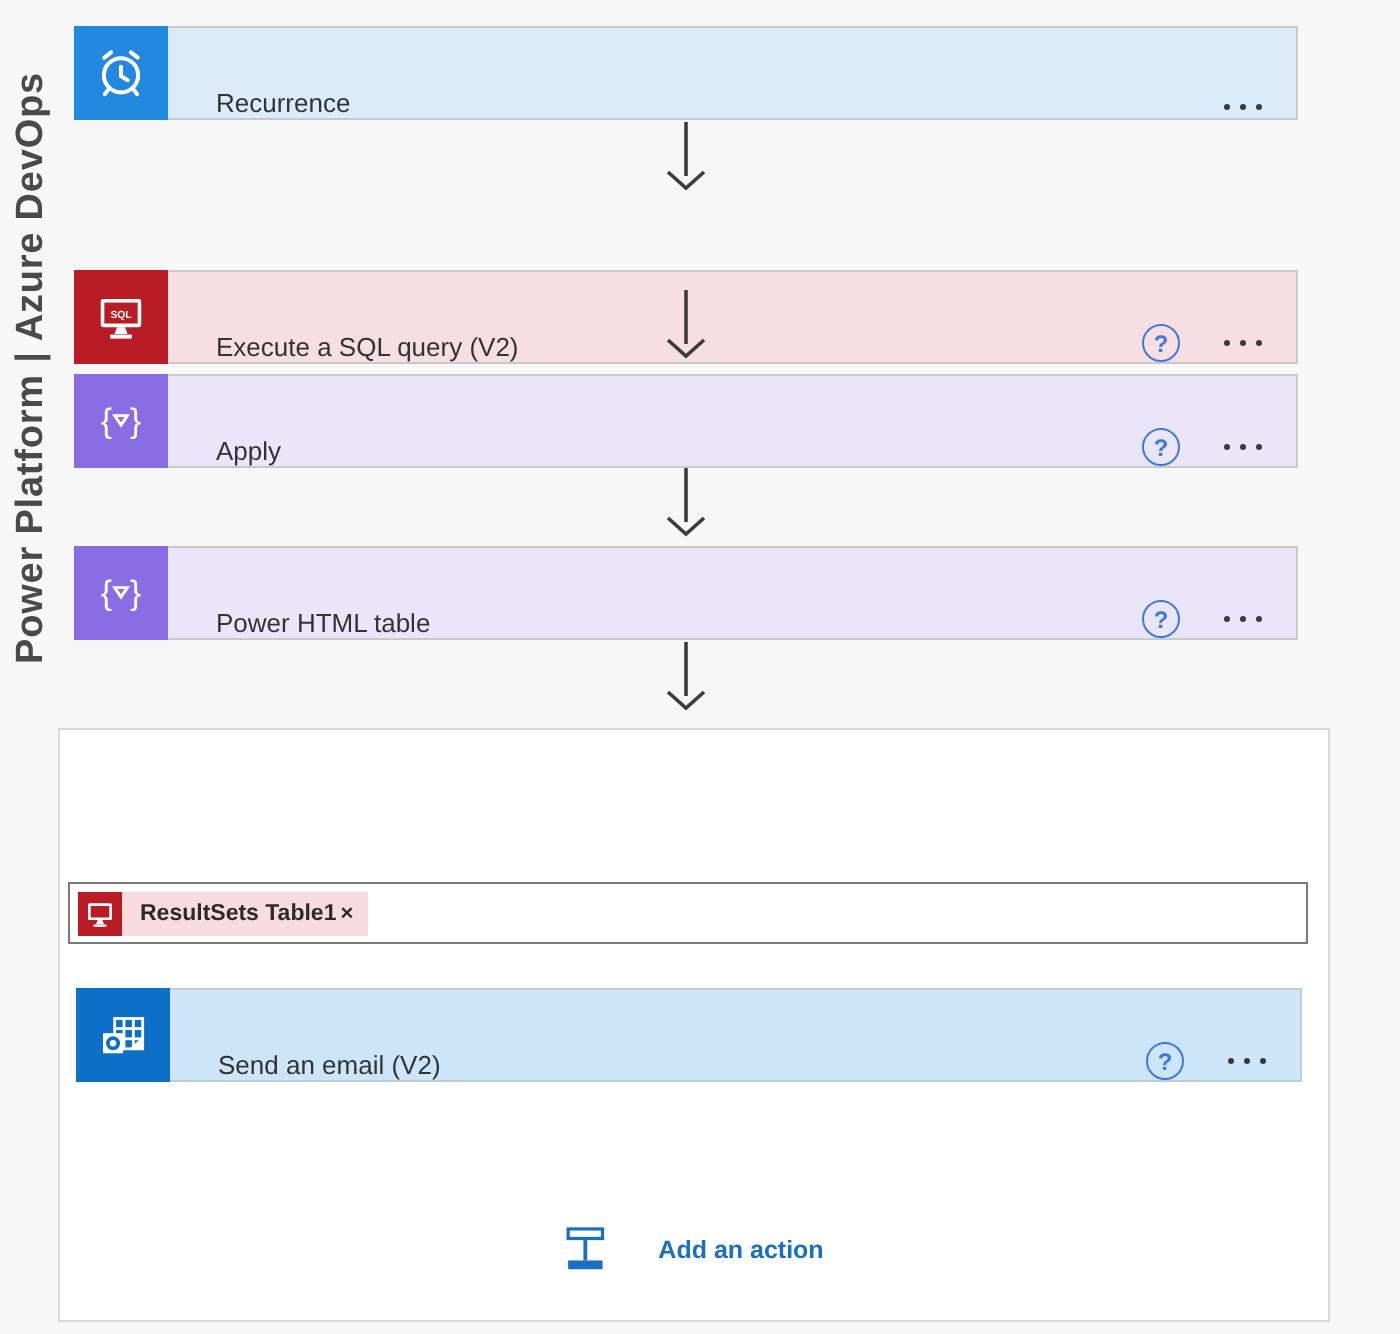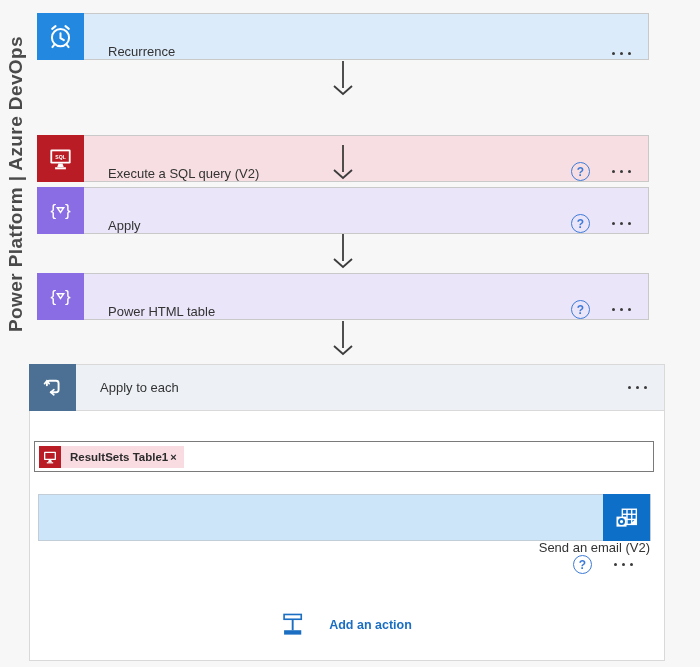--- a/index.html
+++ b/index.html
@@ -60,21 +60,21 @@
   .field-label .req{color:var(--required-red);margin-right:1px;}
   .token-input{position:absolute;left:4px;top:76px;width:620px;height:31px;background:#fff;
          border:1px solid var(--input-border);display:flex;align-items:center;padding:0 4px;cursor:text;}
   .token{display:flex;align-items:center;height:22px;cursor:pointer;}
   .token .t-icon{width:22px;height:22px;background:var(--sql-accent);flex:none;
          display:flex;align-items:center;justify-content:center;}
   .token .t-label{height:22px;background:var(--token-bg);display:flex;align-items:center;
          padding:0 7px 0 9px;font-size:11.5px;font-weight:bold;color:#2b2b2b;}
   .token .t-x{font-size:11px;font-weight:bold;color:#2b2b2b;margin-left:2px;}
 
-  .c-email{left:8px;top:129px;width:613px;background:var(--outlook-bg);border-color:#c3cdd8;flex-direction:column;}
+  .c-email{left:8px;top:129px;width:613px;background:var(--outlook-bg);border-color:#c3cdd8;}
   .c-email .tile{background:var(--outlook-accent);}
 
   .add-action{position:absolute;left:50%;top:243px;transform:translateX(-50%);
          display:flex;align-items:center;gap:26px;cursor:pointer;background:none;border:none;padding:4px;}
   .add-action .aa-label{font-size:12.5px;font-weight:bold;color:var(--link-blue);}
 </style>
 </head>
 <body>
 
 <div class="rail">
@@ -175,37 +175,20 @@
       </span>
   </span>
 </div>
 
 <svg class="arrow a4" width="26" height="35" viewBox="0 0 26 35">
   <line x1="13" y1="0" x2="13" y2="27" stroke="#3c3c3c" stroke-width="1.8"></line>
   <path d="M4 25 L13 33 L22 25" fill="none" stroke="#3c3c3c" stroke-width="1.8"></path>
 </svg>
 
 <div class="scope">
-  <div class="scope-header">
-    <div class="tile">
-      <svg width="27" height="27" viewBox="0 0 24 24" fill="none" stroke="#ffffff" stroke-width="1.7" stroke-linecap="round">
-        <path d="M7 10 V8.2 Q7 6 9.2 6 H15.2 Q17.4 6 17.4 8.2 V14 Q17.4 16.2 15.2 16.2 H10.6"></path>
-        <path d="M4.9 8.6 L7 6.1 L9.1 8.6" stroke-width="1.5"></path>
-        <path d="M13.2 13.9 L10.5 16.2 L13.2 18.5" stroke-width="1.5"></path>
-      </svg>
-    </div>
-    <span class="title">Apply to each</span>
-    <span class="controls">
-      <span class="dots">
-          <i></i>
-          <i></i>
-          <i></i>
-        </span>
-    </span>
-  </div>
 
 
   <div class="token-input">
     <span class="token">
       <span class="t-icon">
         <svg width="16" height="16" viewBox="0 0 24 24">
           <rect x="3" y="4" width="18" height="12.5" rx="1.2" fill="#ffffff"></rect>
           <rect x="5" y="6" width="14" height="8.6" fill="var(--sql-accent)"></rect>
           <path d="M10.2 16.5 h3.6 l1.1 3 h-5.8 z" fill="#ffffff"></path>
           <rect x="7.2" y="19.8" width="9.6" height="1.8" fill="#ffffff"></rect>

